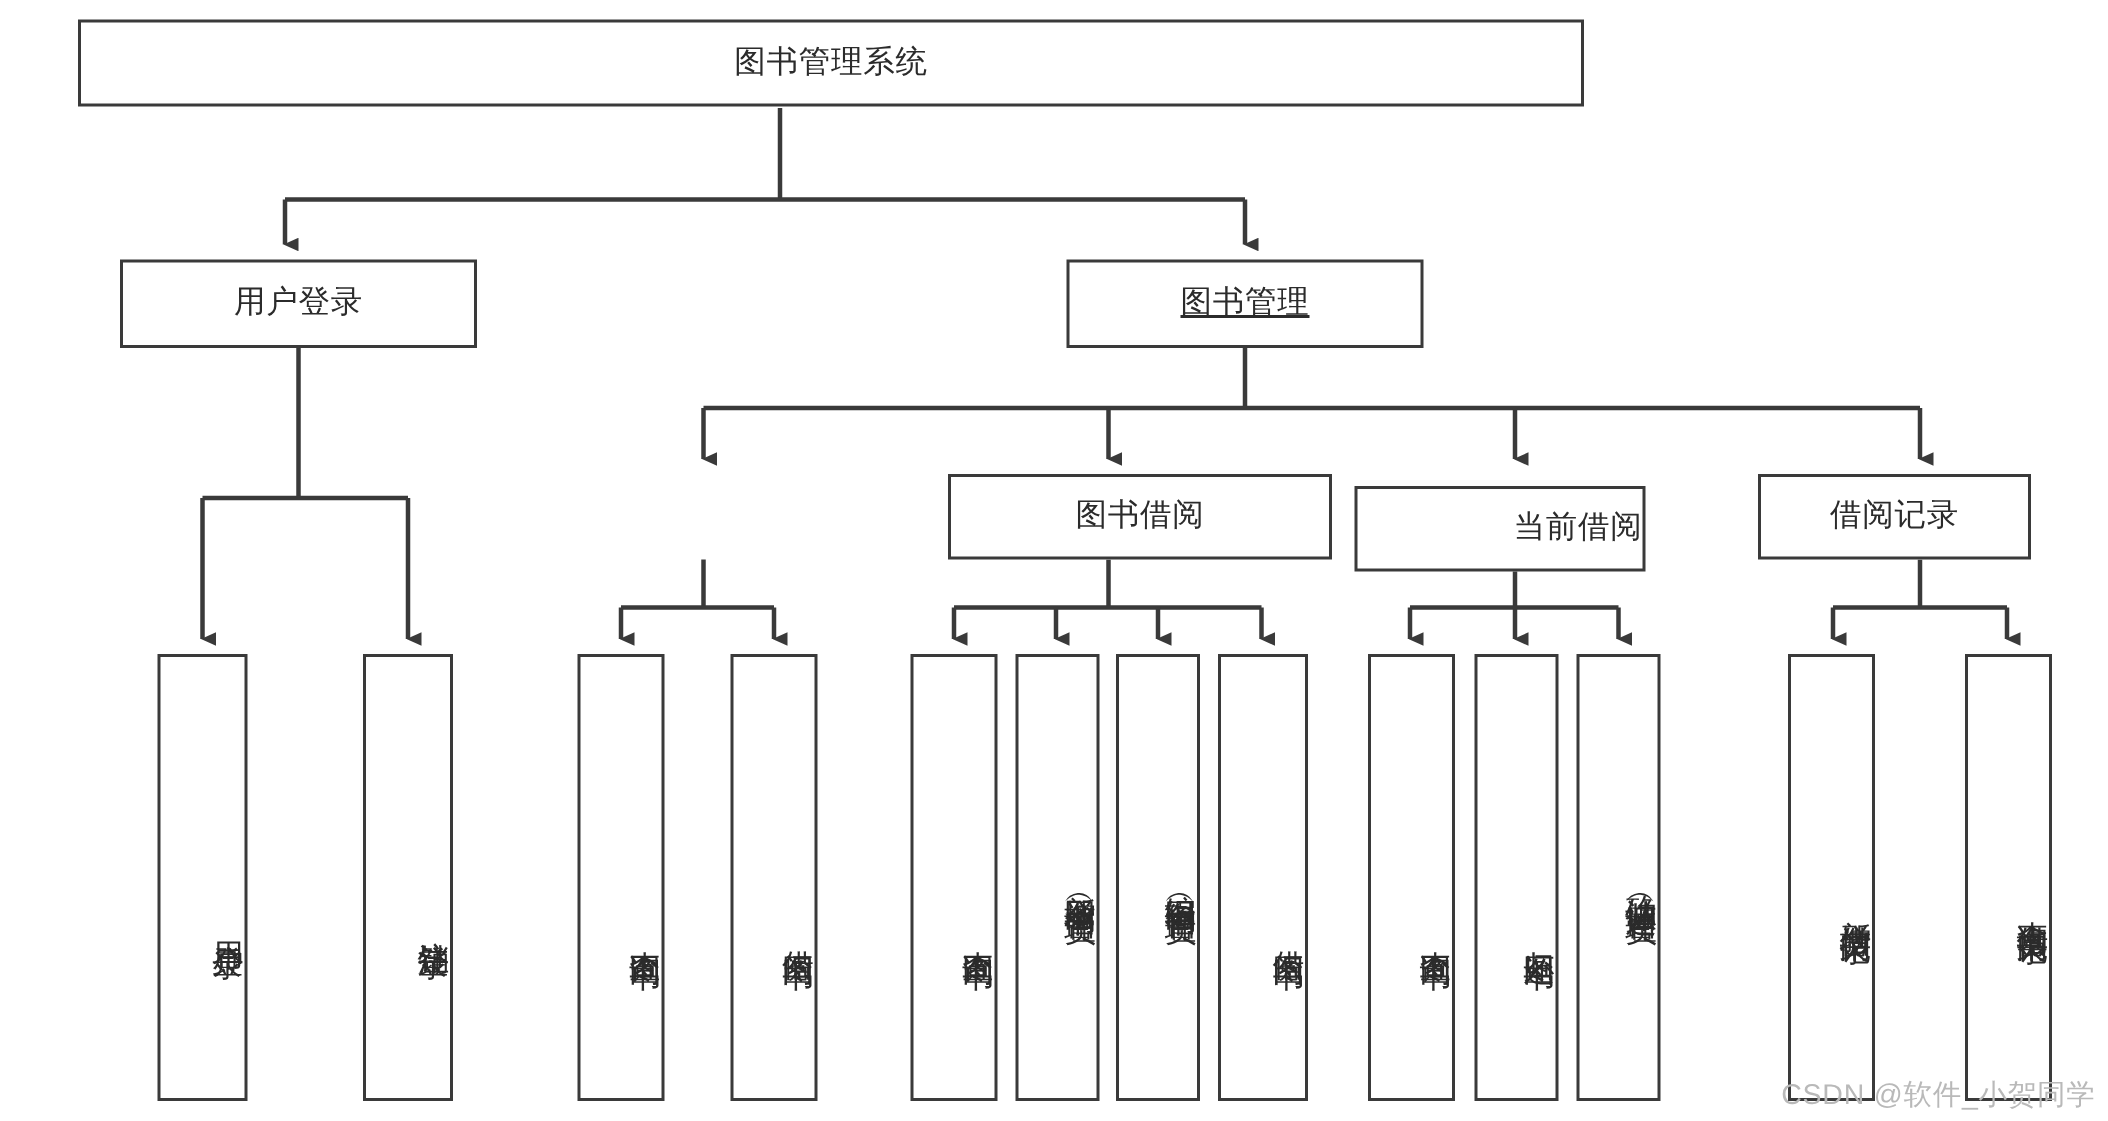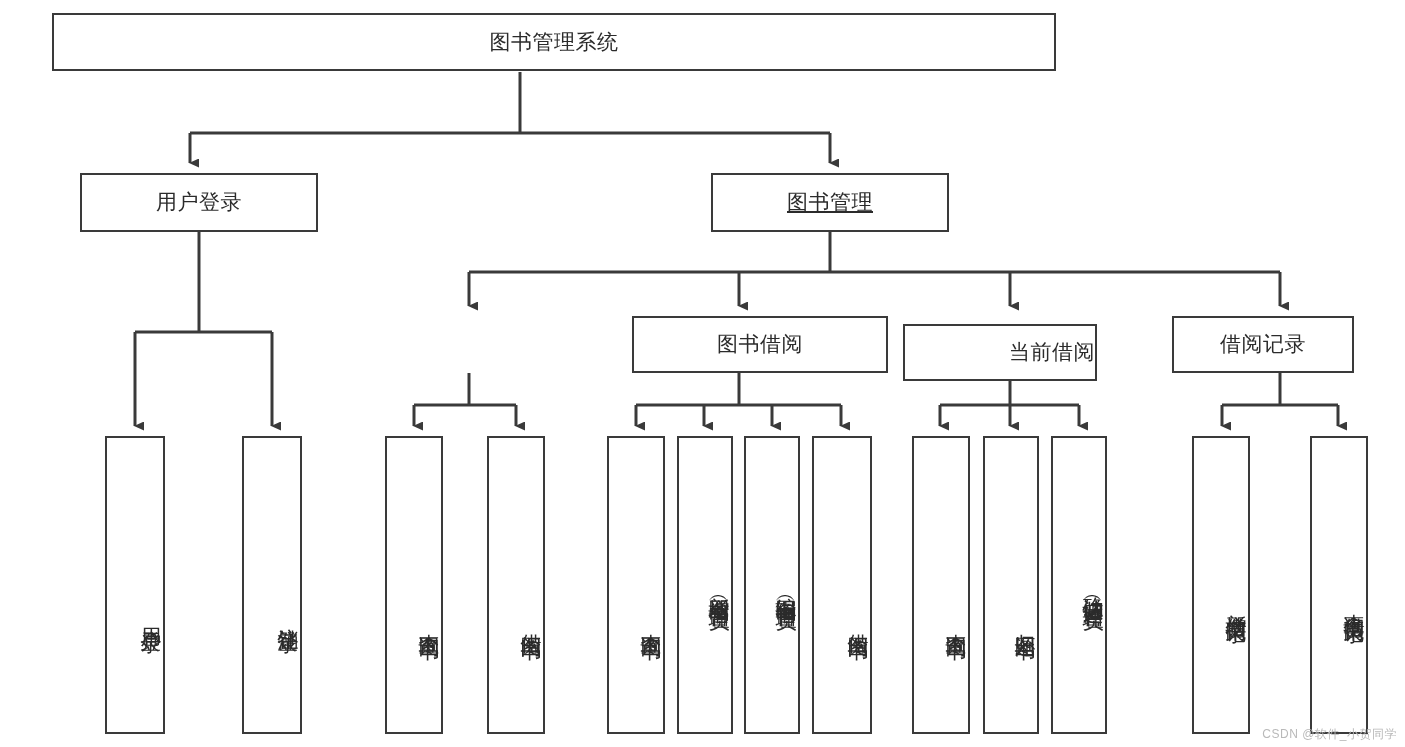--- a/index.html
+++ b/index.html
@@ -53,21 +53,21 @@
   .node.vert.tall-text {
     padding-top: 8px;
   }
   .node.vert .vlabel {
     display: block;
   }
   .watermark {
     position: absolute;
     right: 8px;
     bottom: 4px;
-    font-size: 12px;
+    font-size: 19px;
     color: #b9b9b9;
     white-space: nowrap;
     letter-spacing: 0.5px;
   }
 </style>
 </head>
 <body>
 
 <div id="canvas">
 

